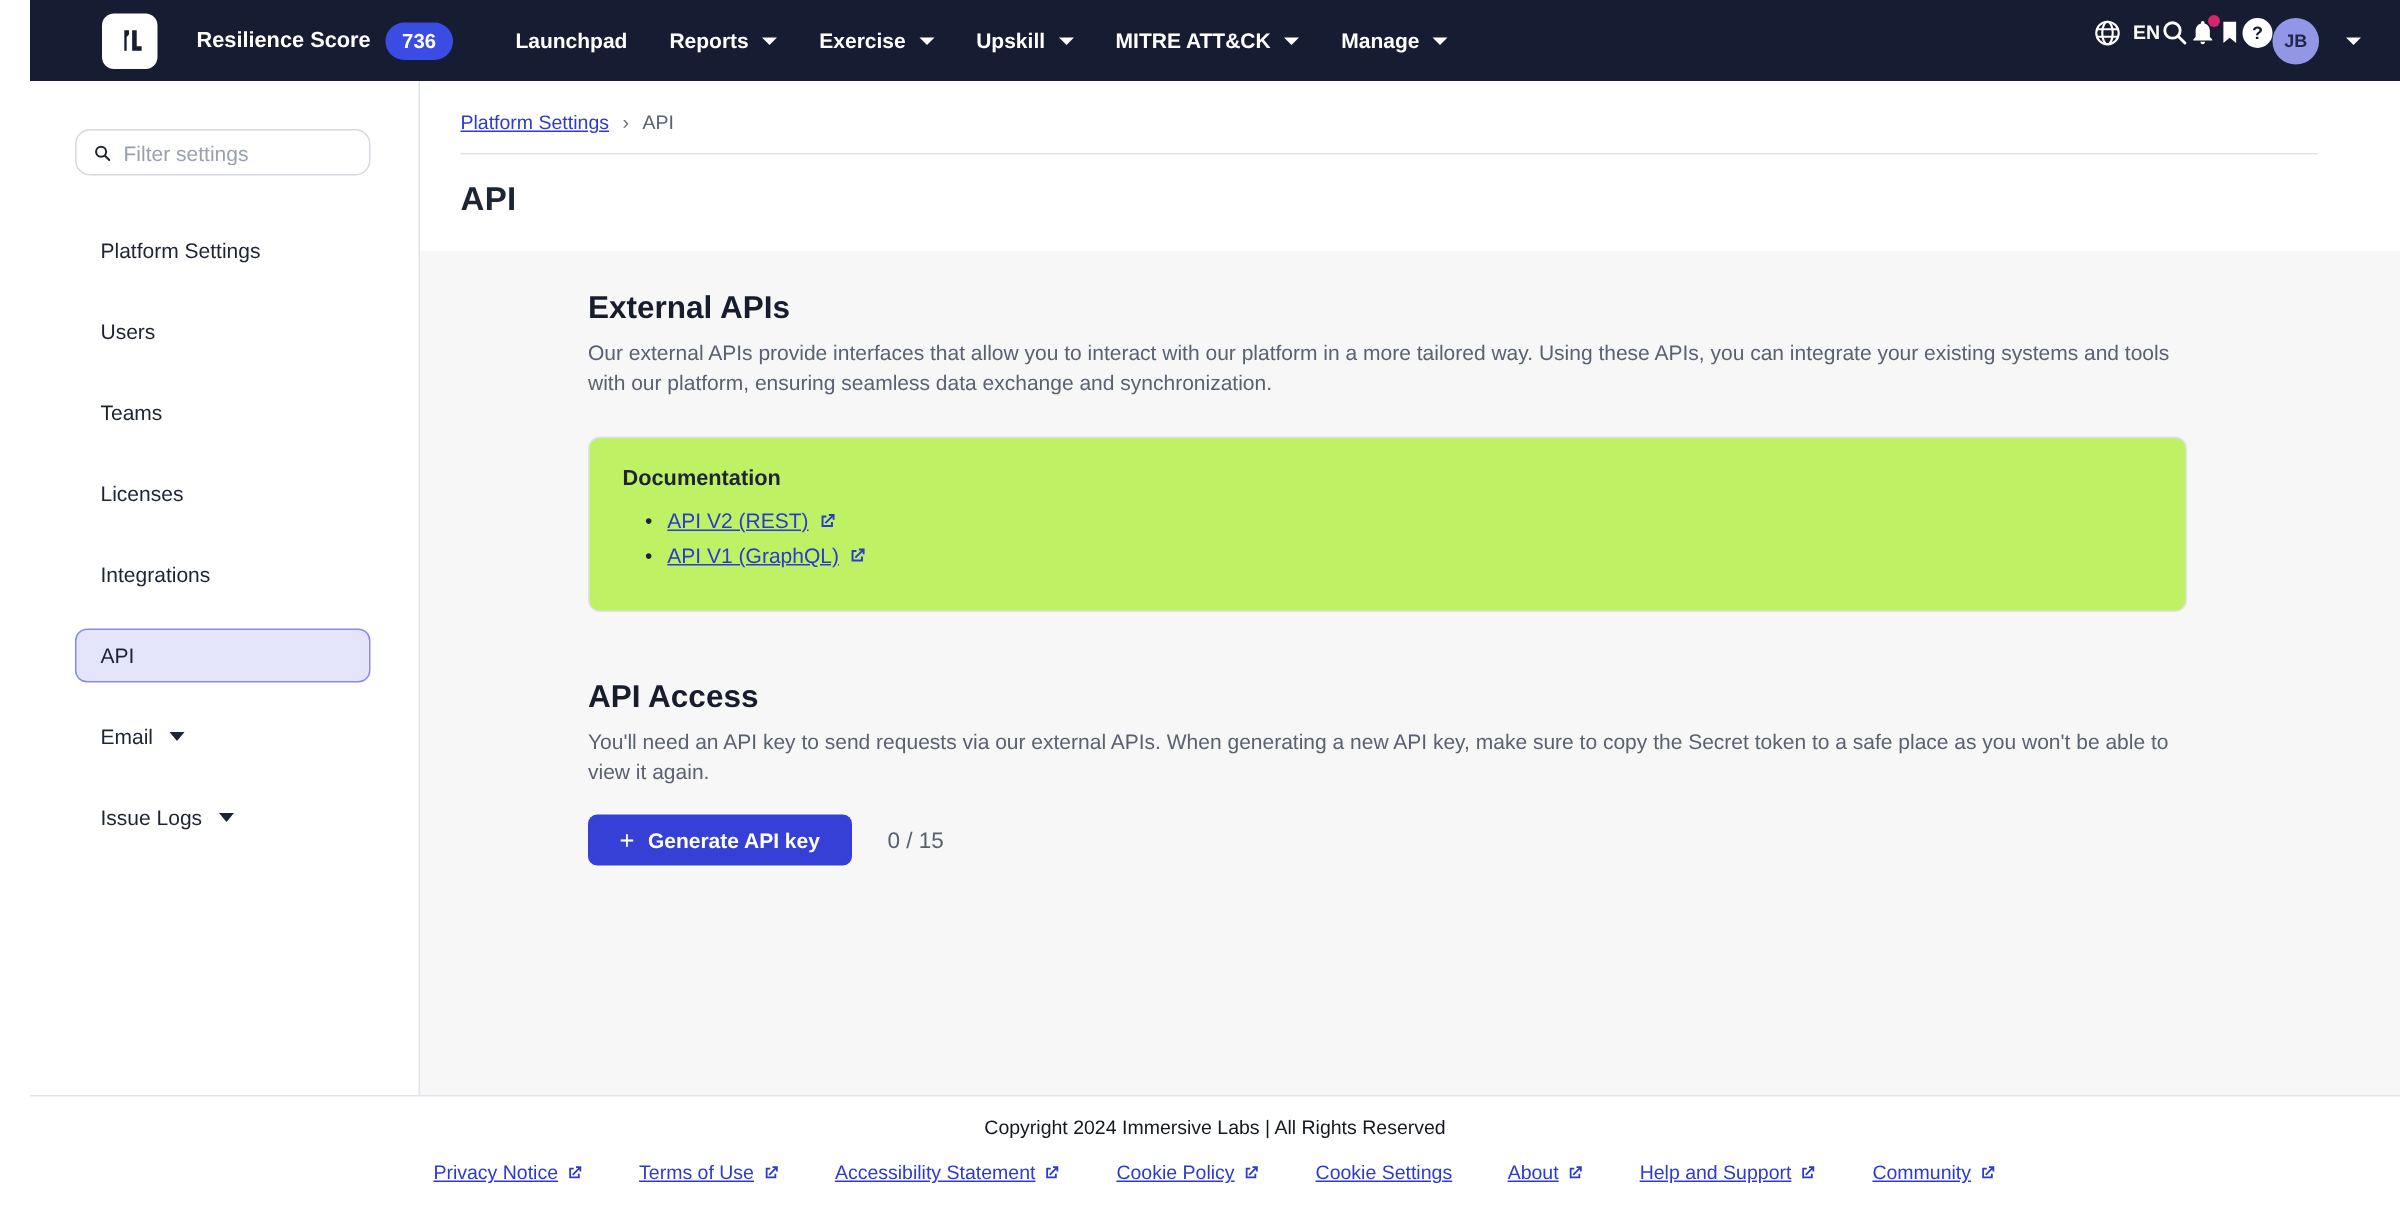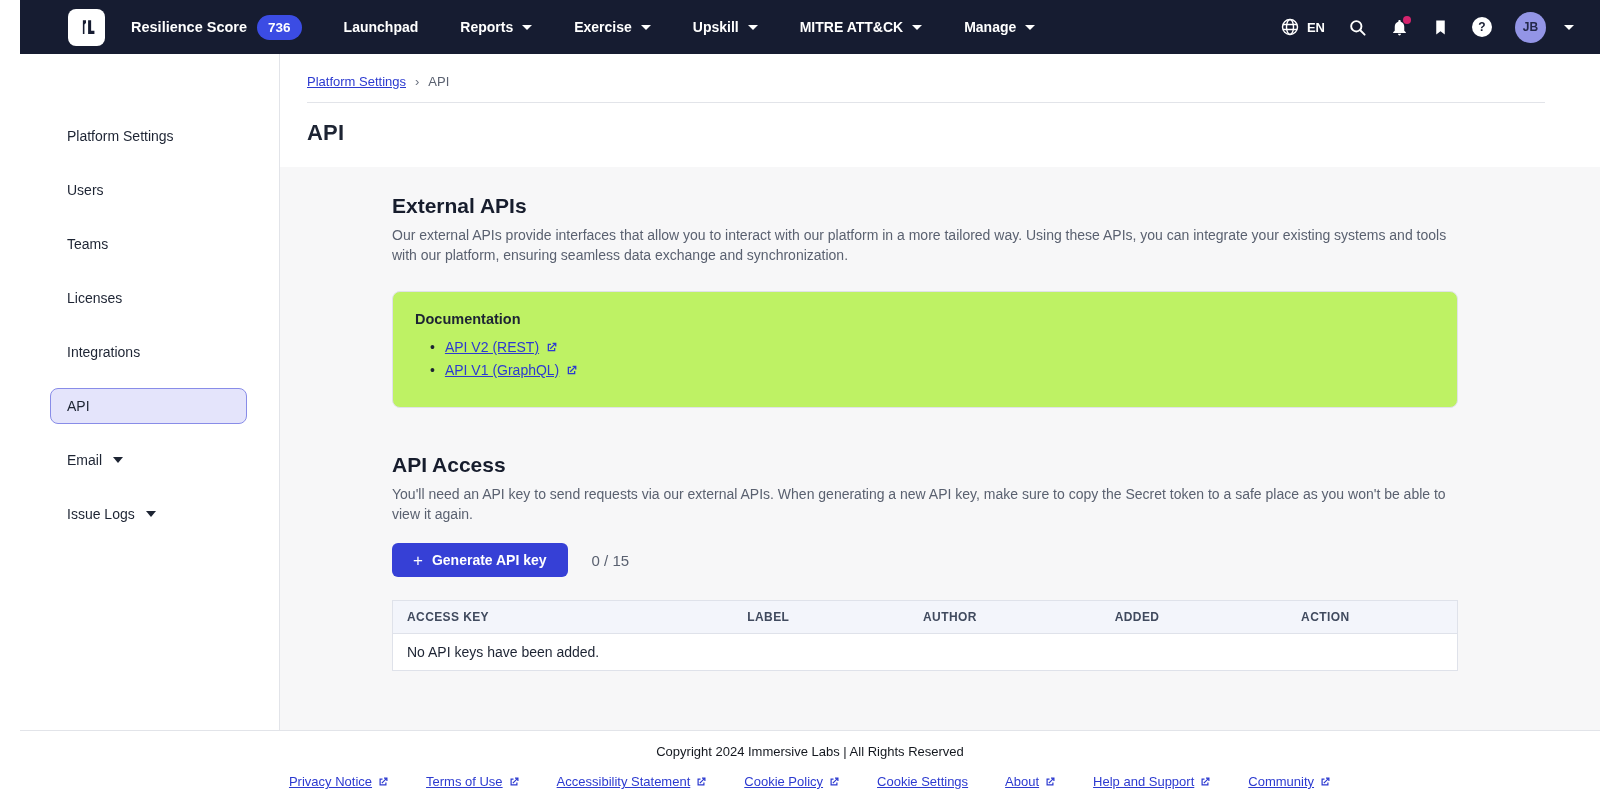--- a/index.html
+++ b/index.html
@@ -12,24 +12,24 @@
   *{box-sizing:border-box;margin:0;padding:0;}
   html,body{width:1600px;height:808px;overflow:hidden;}
   body{font-family:"Liberation Sans",sans-serif;font-size:14px;color:var(--text-dark);background:#fff;}
   .shell{display:flex;flex-direction:column;height:808px;padding-left:20px;}
 
   
   .navbar{height:54px;flex:0 0 54px;background:var(--navbar-bg);display:flex;align-items:center;padding:0 26px 0 48px;color:#fff;}
   .logo-box{width:37px;height:37px;background:#fff;border-radius:8px;display:flex;align-items:center;justify-content:center;margin-right:26px;cursor:pointer;}
   .score{display:flex;align-items:center;gap:10px;font-weight:700;font-size:14.5px;margin-right:42px;cursor:pointer;}
   .score-badge{background:var(--badge-bg);border-radius:999px;padding:5px 11px;font-size:13.5px;font-weight:700;}
-  .nav-items{display:flex;align-items:center;gap:42px;font-size:14px;font-weight:600;}
+  .nav-items{display:flex;align-items:center;gap:28px;font-size:14px;font-weight:600;}
   .nav-item{display:flex;align-items:center;cursor:pointer;white-space:nowrap;}
   .caret-down{width:0;height:0;border-left:5px solid transparent;border-right:5px solid transparent;border-top:5.5px solid currentColor;display:inline-block;margin-left:9px;}
-  .nav-right{margin-left:auto;display:flex;align-items:center;gap:23px;}
+  .nav-right{margin-left:auto;display:flex;align-items:flex-start;}
   .lang{display:flex;align-items:center;gap:7px;font-size:13px;font-weight:600;cursor:pointer;}
   .icon-btn{display:flex;align-items:center;justify-content:center;cursor:pointer;position:relative;background:none;border:none;color:#fff;padding:0;}
   .bell-dot{position:absolute;top:-2px;right:-2px;width:8px;height:8px;border-radius:50%;background:var(--notification-dot);}
   .help-circle{width:20px;height:20px;border-radius:50%;background:#fff;color:var(--navbar-bg);font-size:12px;font-weight:700;display:flex;align-items:center;justify-content:center;}
   .avatar-wrap{display:flex;align-items:center;gap:9px;cursor:pointer;}
   .avatar{width:31px;height:31px;border-radius:50%;background:var(--avatar-bg);color:#23284a;font-size:12px;font-weight:700;display:flex;align-items:center;justify-content:center;}
 
   
   .middle{flex:1;display:flex;min-height:0;}
 
@@ -153,20 +153,27 @@
       <span class="avatar-wrap">
         <span class="avatar">JB</span>
         <i class="caret-down" style="border-top-color:#fff;"></i>
       </span>
     </div>
   </header>
 
   <div class="middle">
 
     <aside class="sidebar">
+      <div class="filter-box">
+        <svg width="14" height="14" viewBox="0 0 24 24" fill="none" stroke="#1d2433" stroke-width="2.6" stroke-linecap="round">
+          <circle cx="10.5" cy="10.5" r="6.5"></circle>
+            <path d="M15.5 15.5 21 21"></path>
+        </svg>
+        <input type="text" placeholder="Filter settings" style="">
+      </div>
       <ul class="side-list">
         <li class="side-item">
             <span>Platform Settings</span>
           </li>
         <li class="side-item">
             <span>Users</span>
           </li>
         <li class="side-item">
             <span>Teams</span>
           </li>
@@ -237,36 +244,20 @@
           <p class="section-desc">You'll need an API key to send requests via our external APIs. When generating a new API key, make sure to copy the Secret token to a safe place as you won't be able to view it again.</p>
 
           <div class="btn-row">
             <button class="primary-btn">
               <span class="plus-glyph">+</span>
               <span>Generate API key</span>
             </button>
             <span class="key-count">0 / 15</span>
           </div>
 
-          <table class="keys-table">
-            <thead>
-              <tr>
-                <th class="col-key">ACCESS KEY</th>
-                <th class="col-label">LABEL</th>
-                <th class="col-author">AUTHOR</th>
-                <th class="col-added">ADDED</th>
-                <th class="col-action">ACTION</th>
-              </tr>
-            </thead>
-            <tbody>
-              <tr>
-                <td colspan="5">No API keys have been added.</td>
-              </tr>
-            </tbody>
-          </table>
         </section>
 
       </div>
     </main>
   </div>
 
   <footer class="footer">
     <div class="copyright">Copyright 2024 Immersive Labs | All Rights Reserved</div>
     <div class="footer-links">
       <a class="ext-link">

